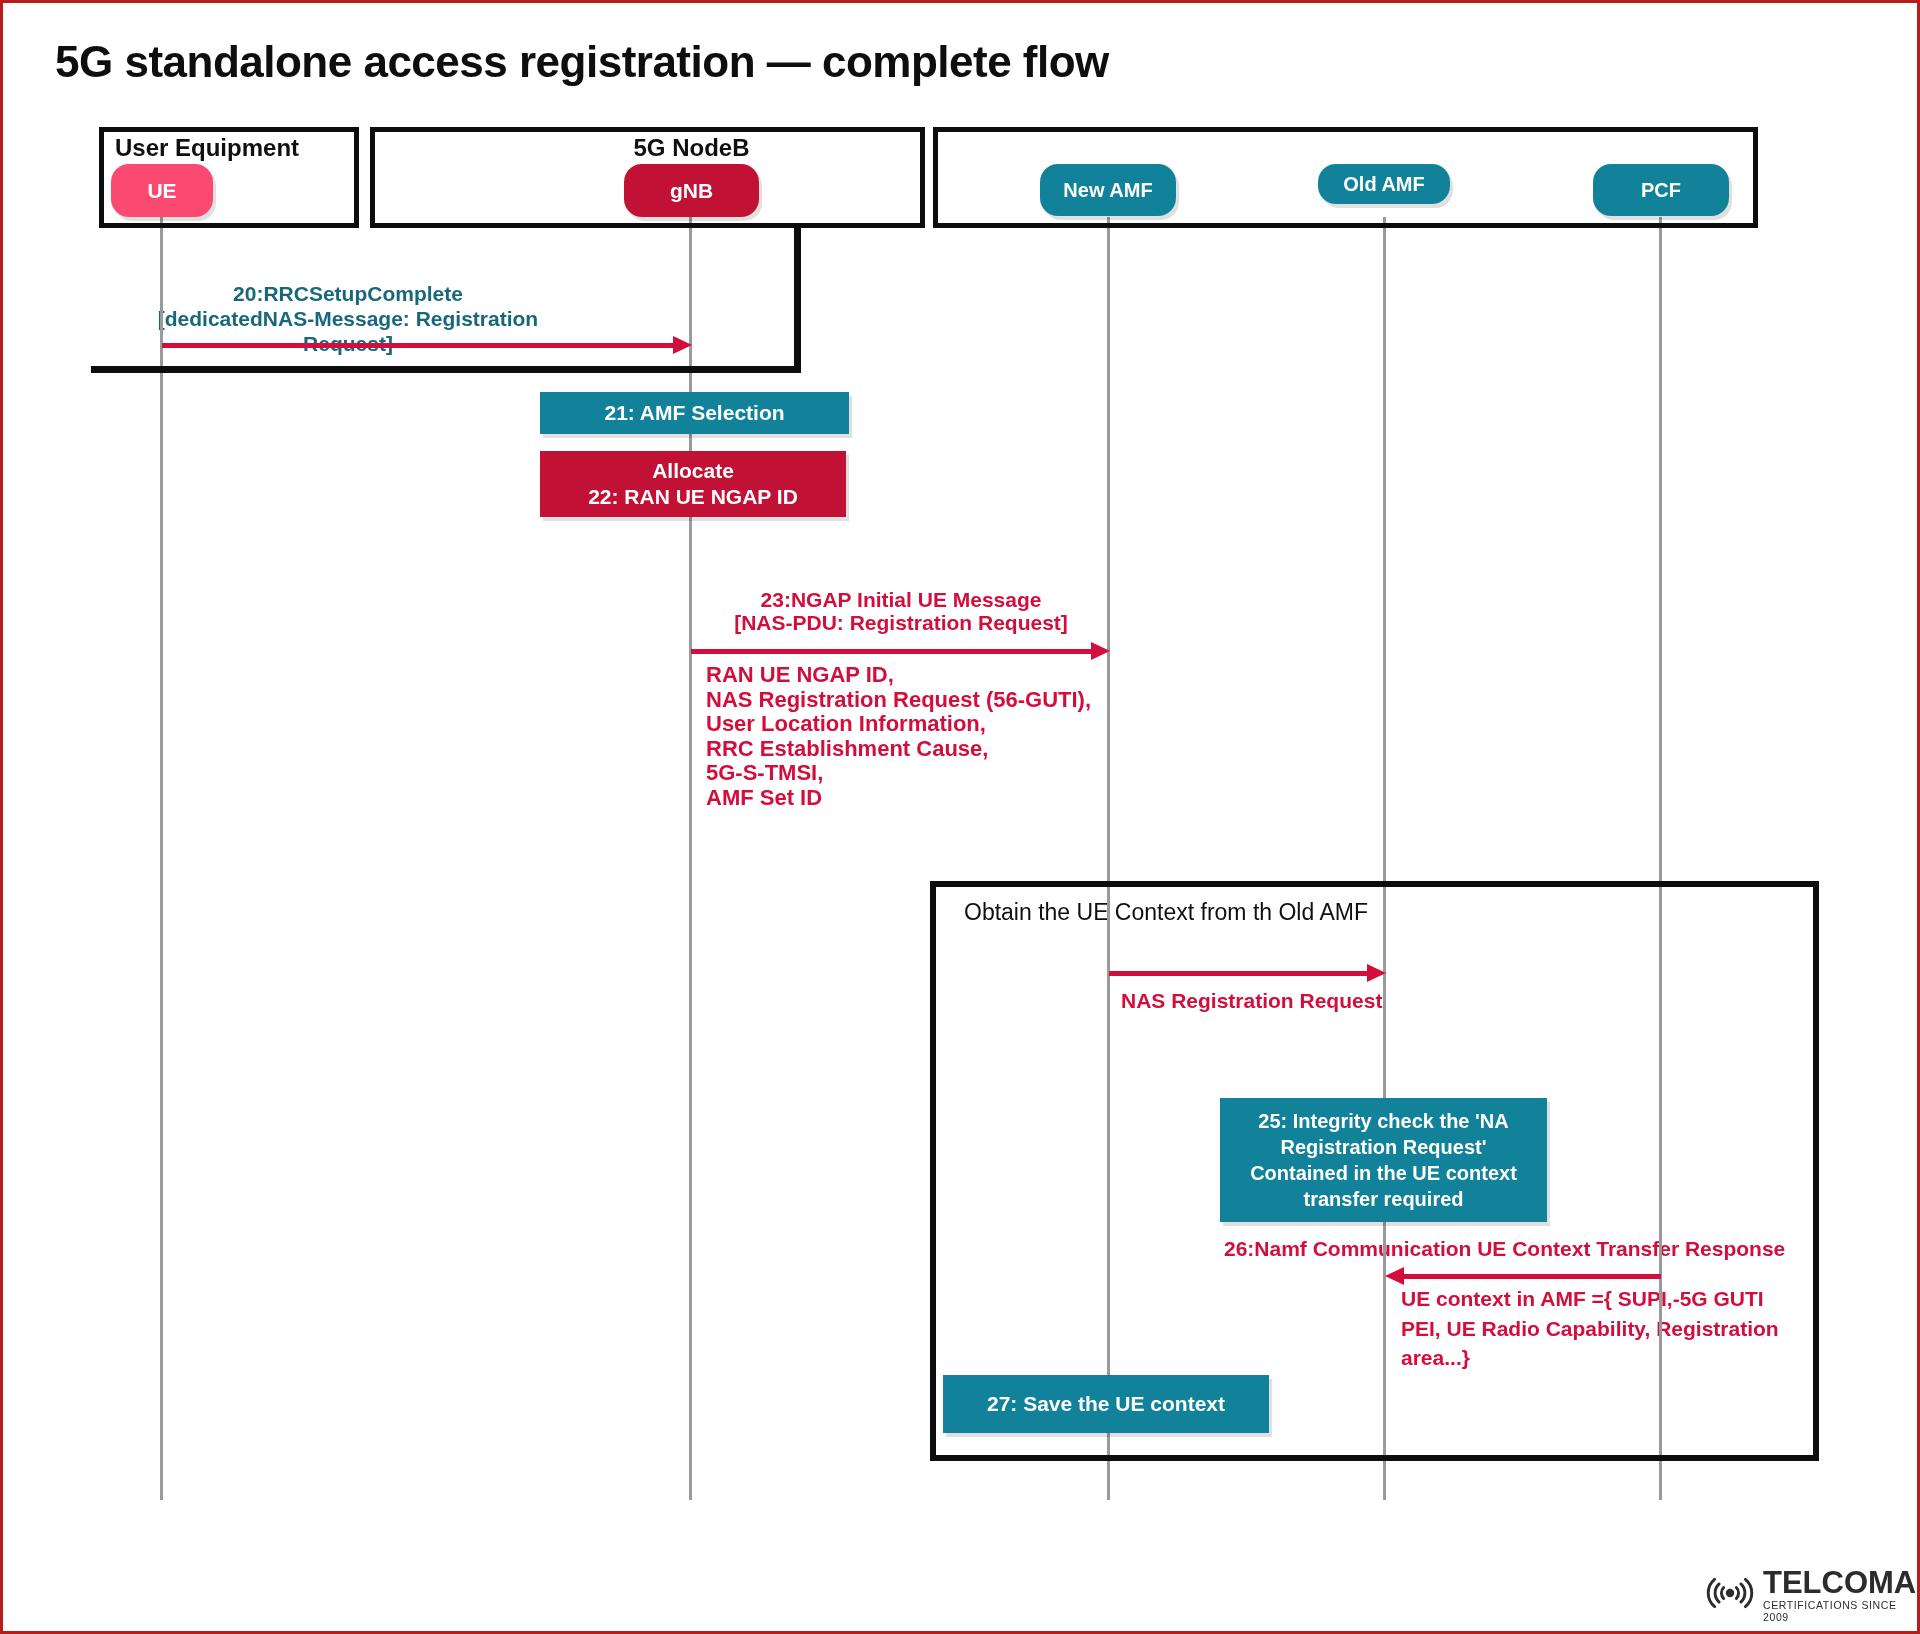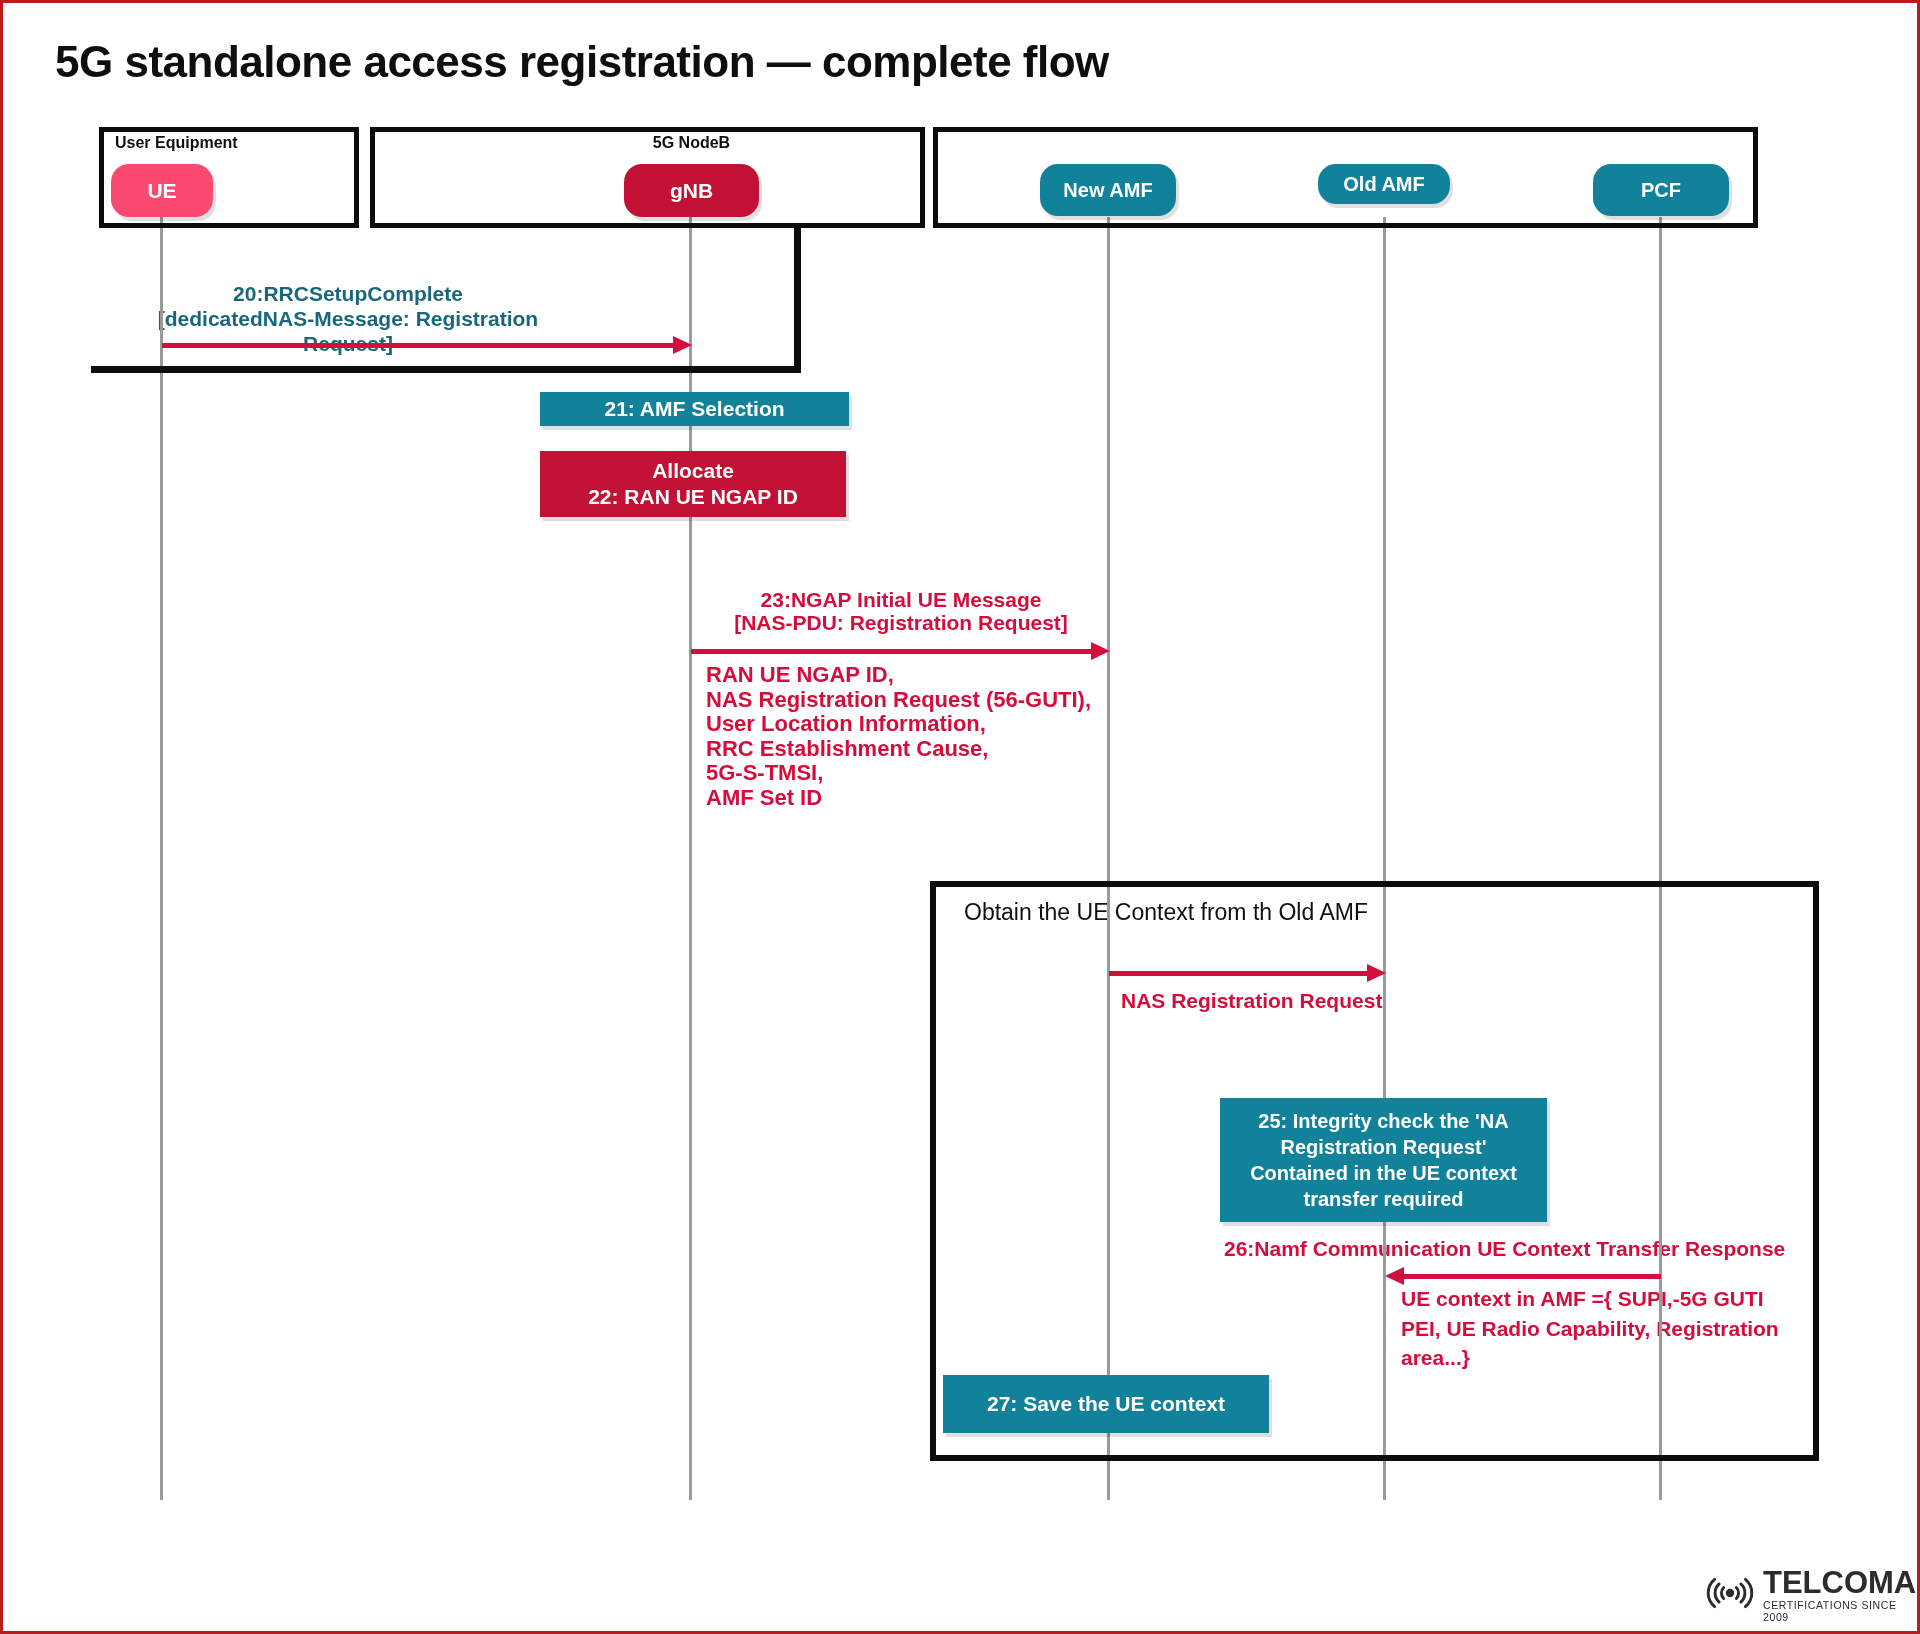--- a/index.html
+++ b/index.html
@@ -1,21 +1,21 @@
 <!DOCTYPE html>
 <html><head>
 <meta charset="utf-8">
 <style>
   html,body{margin:0;padding:0;background:#fff;}
   .canvas{position:relative;width:1920px;height:1634px;background:#ffffff;
           border:3px solid #b91c1c;box-sizing:border-box;overflow:hidden;
           font-family:"Liberation Sans",sans-serif;}
   
   .frame{position:absolute;border:5px solid #0d0d0d;background:transparent;box-sizing:border-box;z-index:4;}
-  .frame-label{position:absolute;font-size:16px;font-weight:600;color:#101010;z-index:5;}
+  .frame-label{position:absolute;font-size:24px;font-weight:600;color:#101010;z-index:5;}
   .actor{position:absolute;display:flex;align-items:center;justify-content:center;
          color:#ffffff;font-weight:600;font-size:21px;z-index:5;
          box-shadow:3px 4px 0 rgba(0,0,0,0.12);border-radius:18px;}
   .pink{background:#fb4a72;}
   .crimson{background:#c11235;}
   .teal{background:#12829a;}
   
   .lifeline{position:absolute;top:214px;height:1283px;width:3px;background:#9a9a9a;z-index:2;}
   
   .msgtext{position:absolute;z-index:1;font-weight:600;line-height:25px;font-size:21px;}
@@ -112,21 +112,21 @@
 
   <div class="frame-label" style="left:112px;top:131px;">User Equipment</div>
   <div class="frame-label center" style="left:596px;top:131px;width:185px;">5G NodeB</div>
 
   <div class="actor pink" style="left:108px;top:161px;width:102px;height:53px;">UE</div>
   <div class="actor crimson" style="left:621px;top:161px;width:135px;height:53px;">gNB</div>
   <div class="actor teal" style="left:1037px;top:161px;width:136px;height:52px;font-size:20px;">New AMF</div>
   <div class="actor teal" style="left:1315px;top:161px;width:132px;height:40px;font-size:20px;">Old AMF</div>
   <div class="actor teal" style="left:1590px;top:161px;width:136px;height:52px;font-size:20px;">PCF</div>
 
-  <div class="stepbox teal" style="left:537px;top:389px;width:309px;height:34px;">
+  <div class="stepbox teal" style="left:537px;top:389px;width:309px;height:42px;">
     <div>21: AMF Selection</div>
   </div>
 
   <div class="stepbox crimson" style="left:537px;top:448px;width:306px;height:66px;">
     <div>Allocate</div>
     <div>22: RAN UE NGAP ID</div>
   </div>
 
   <div class="stepbox teal" style="left:1217px;top:1095px;width:327px;height:124px;font-size:20px;line-height:26px;">
     <div>25: Integrity check the 'NA</div>

